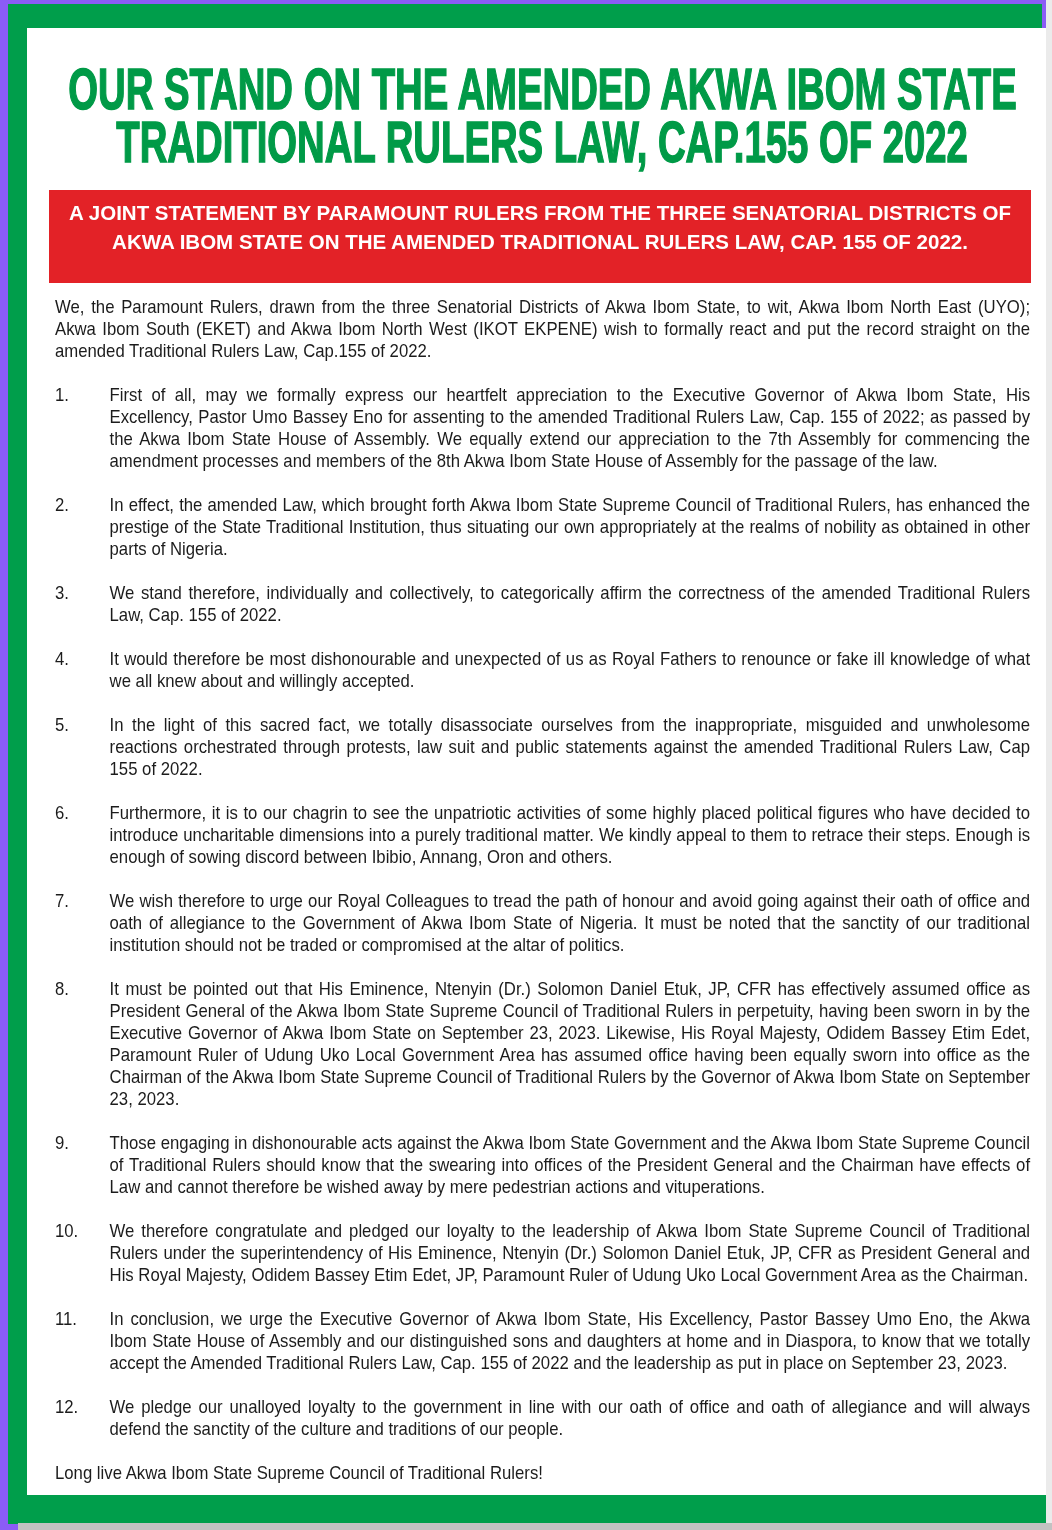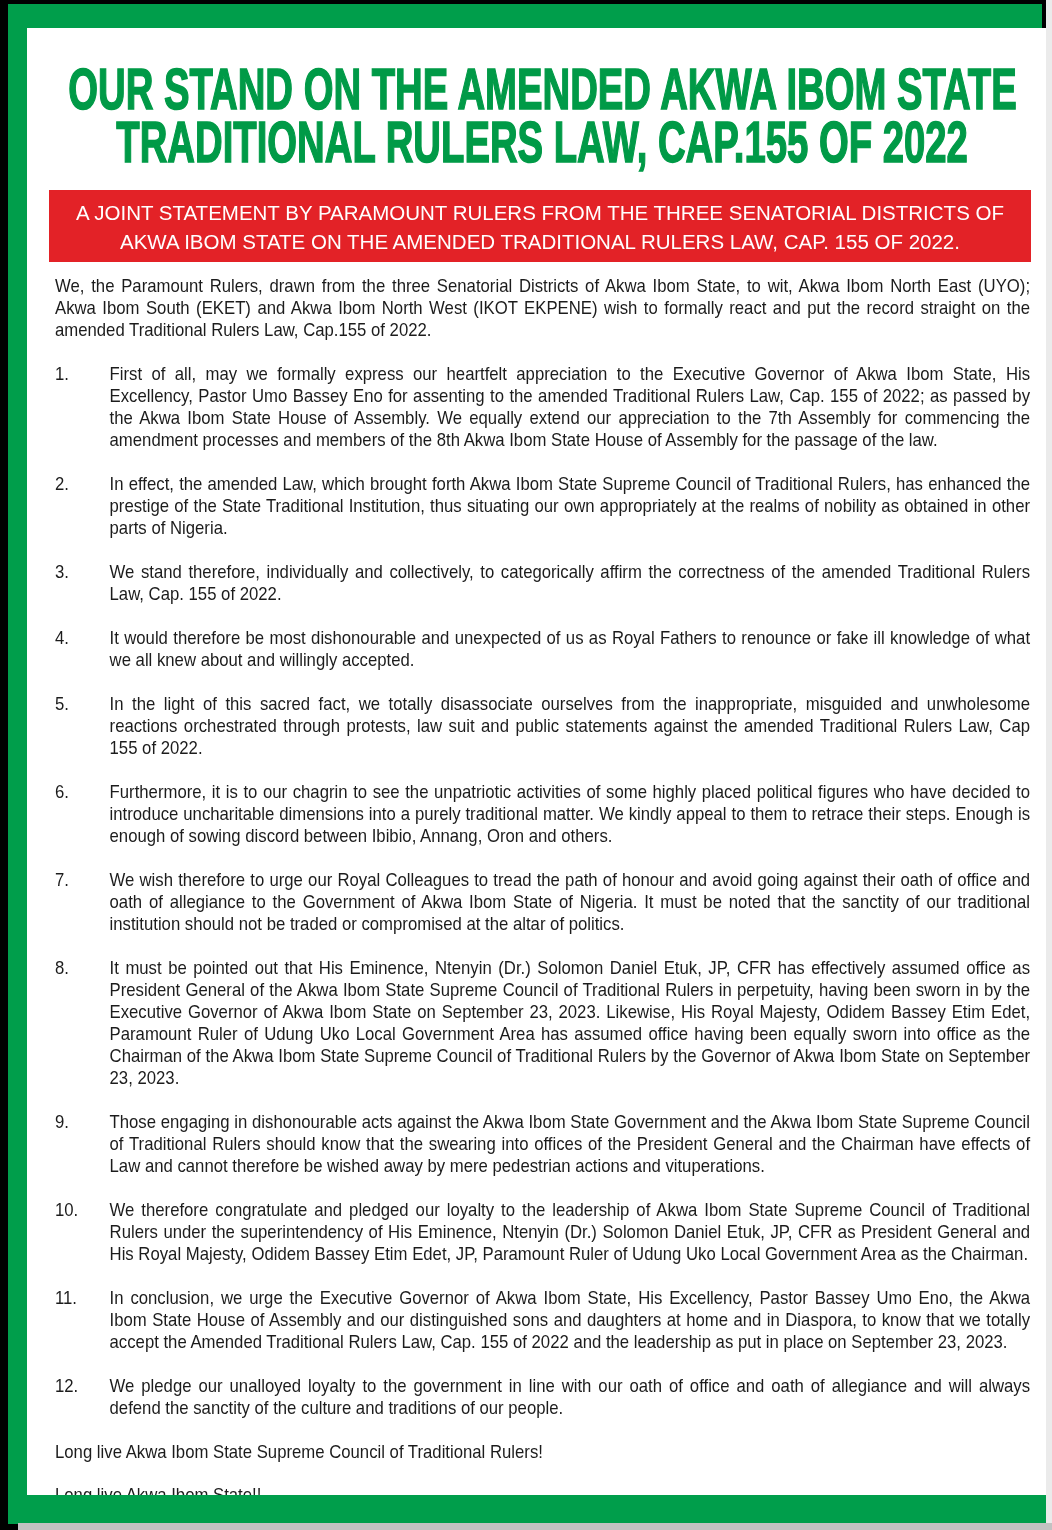--- a/index.html
+++ b/index.html
@@ -1,20 +1,20 @@
 <!DOCTYPE html>
 <html><head>
 <meta charset="utf-8">
 <style>
   html, body { margin: 0; padding: 0; background: #ffffff; }
   .page {
     position: relative;
     width: 1052px;
     height: 1530px;
-    background: #000000;
+    background: #8b5cf6;
     overflow: hidden;
     font-family: "Liberation Sans", sans-serif;
     color: #1c1c1c;
   }
   
   .frame-top    { position: absolute; left: 8px;  top: 4px;    width: 1034px; height: 24px; background: #009e4b; z-index: 6; }
   .frame-left   { position: absolute; left: 8px;  top: 4px;    width: 19px;   height: 1520px; background: #009e4b; z-index: 6; }
   .frame-bottom { position: absolute; left: 8px;  top: 1495px; width: 1038px; height: 29px; background: #009e4b; z-index: 6; }
   .gray-strip   { position: absolute; left: 18px; top: 1523px; right: 0;      height: 7px;  background: #c2c2c2; z-index: 6; }
   .right-strip  { position: absolute; right: 0;   top: 0;      width: 6px;    height: 1523px; background: #ebebeb; z-index: 5; }
@@ -45,25 +45,25 @@
     -webkit-text-stroke: 1.5px #009a47;
   }
 
   
   .banner {
     margin: 22px 0 0 -6px;
     width: 982px;
     box-sizing: border-box;
     background: #e32227;
     color: #ffffff;
-    font-weight: normal;
+    font-weight: bold;
     font-size: 20.5px;
     line-height: 29px;
     text-align: center;
-    padding: 8px 20px 6px 20px;
+    padding: 8px 20px 27px 20px;
   }
 
   
   .body-col {
     margin-top: 13px;
     width: 1108px;               
     transform: scaleX(0.88);
     transform-origin: 0 0;
     font-size: 19px;
     line-height: 22px;

